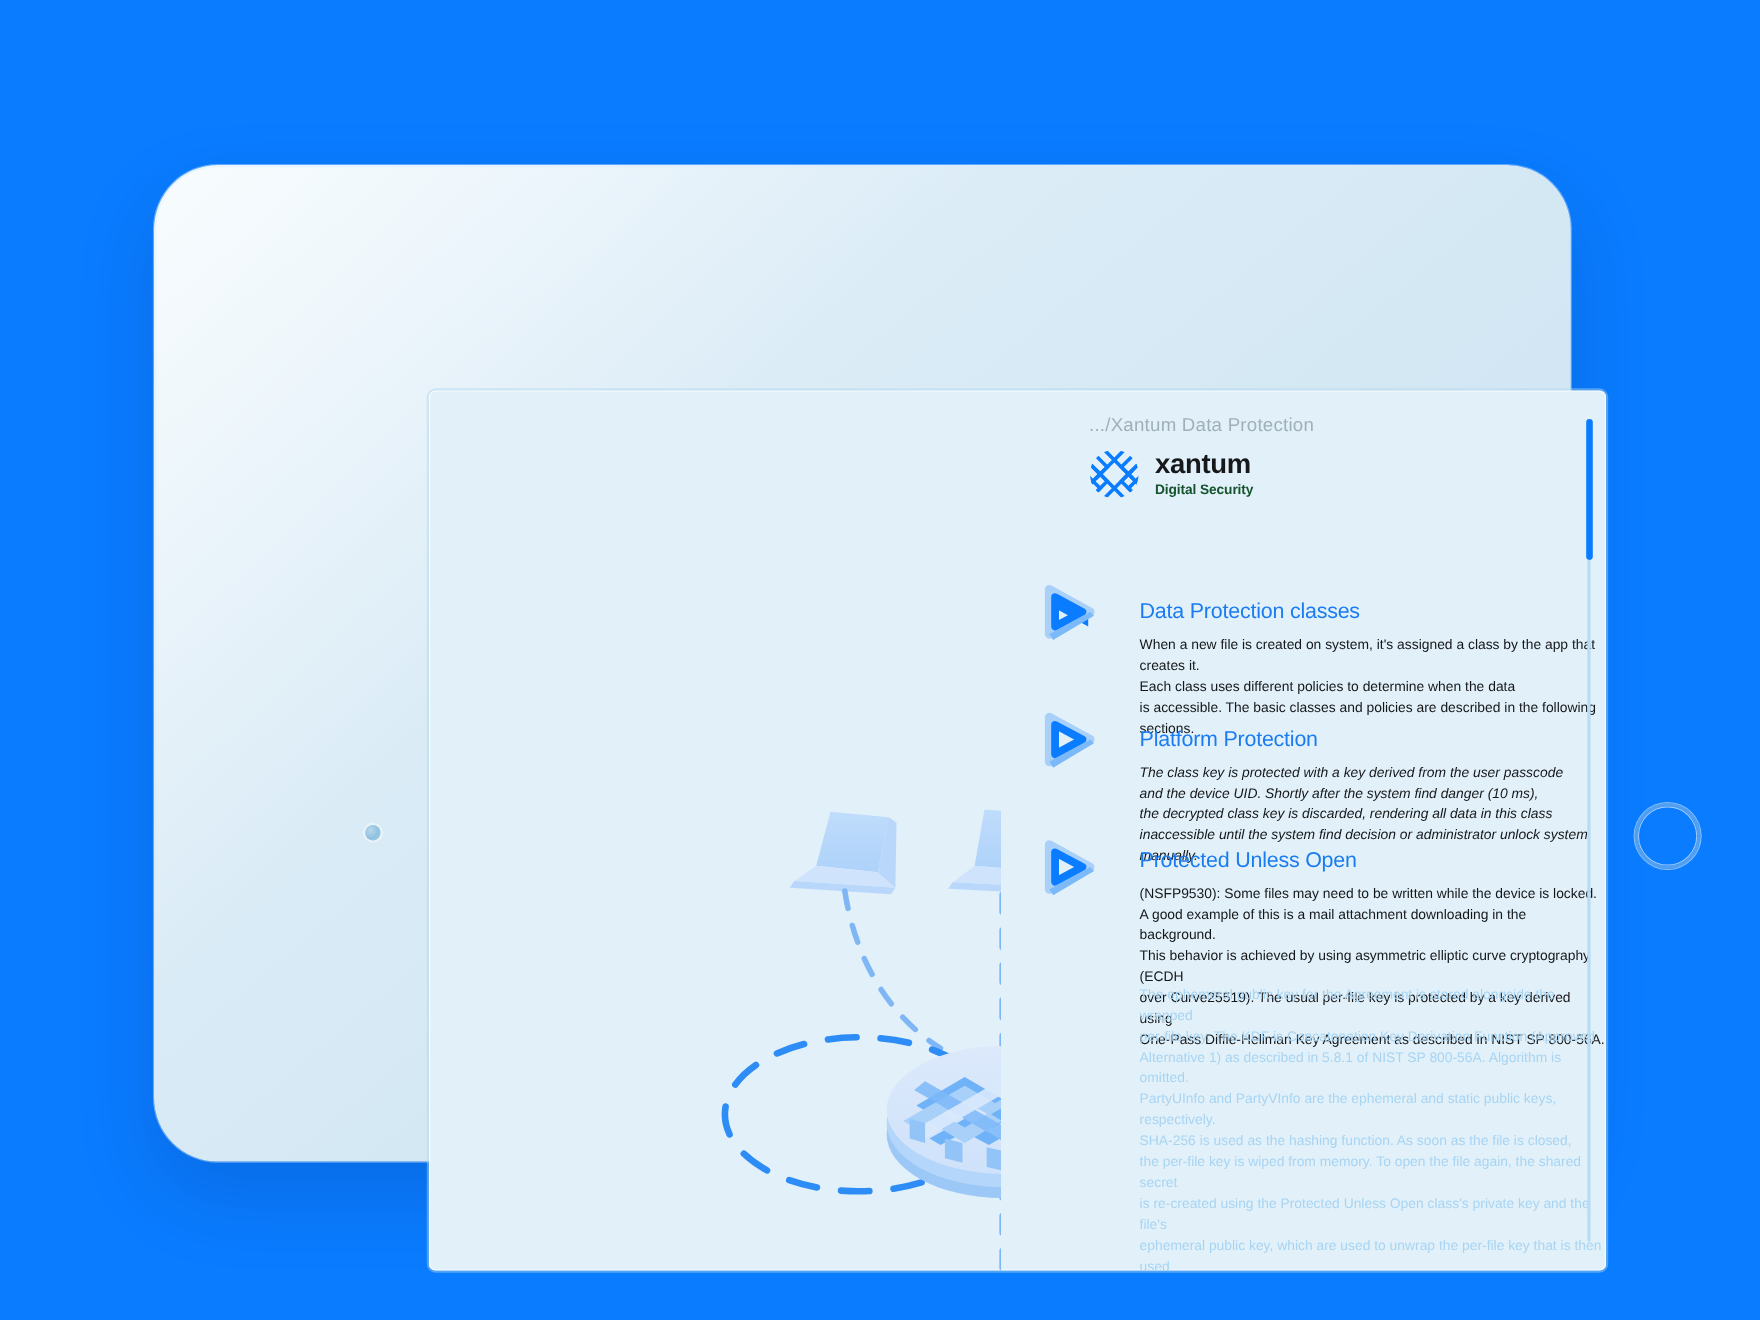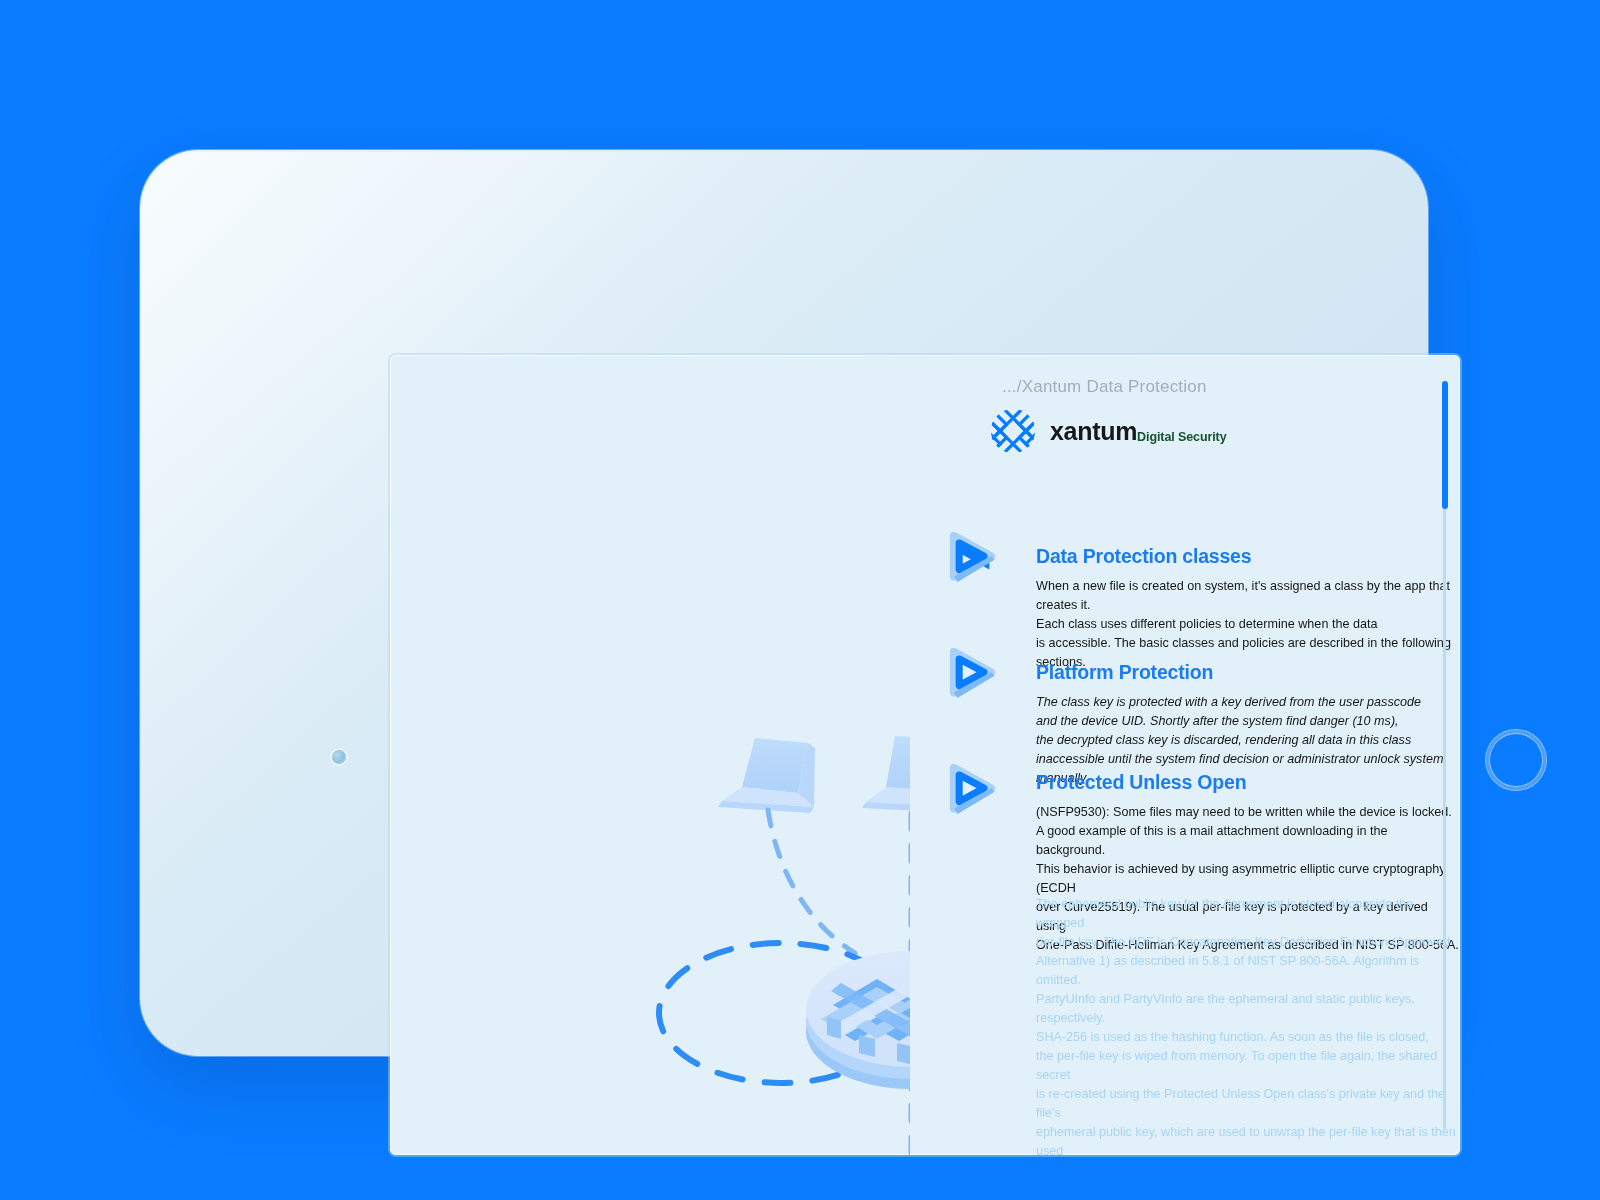--- a/index.html
+++ b/index.html
@@ -55,35 +55,35 @@
     overflow:hidden;
   }
 
   
   .illus{position:absolute;left:0;top:0;width:520px;height:800px;}
 
   
   .panel{position:absolute;left:560px;top:0;width:510px;height:800px;}
 
   .breadcrumb{
-    position:absolute;left:52px;top:22px;
+    position:absolute;left:40px;top:22px;
     font-size:17px;color:#9fb0bb;letter-spacing:.2px;white-space:nowrap;
   }
 
   .brand{position:absolute;left:40px;top:53px;display:flex;align-items:center;gap:14px;}
   .brand-mark{width:46px;height:46px;flex:0 0 46px;}
-  .brand-text{display:flex;flex-direction:row;line-height:1;align-items:flex-end;}
+  .brand-text{display:flex;flex-direction:column;line-height:1;}
   .brand-name{font-size:25px;font-weight:700;color:#16181b;letter-spacing:-.3px;}
   .brand-sub{font-size:12.5px;font-weight:700;color:#14532d;margin-top:4px;letter-spacing:-.1px;}
 
   .section{position:absolute;left:0;width:510px;}
   .sec-arrow{position:absolute;left:-5px;width:62px;height:62px;}
   .sec-head{
     position:absolute;left:86px;
-    font-size:19.5px;font-weight:700;color:#1a7cf0;letter-spacing:-.2px;white-space:nowrap;
+    font-size:19.5px;font-weight:400;color:#1a7cf0;letter-spacing:-.2px;white-space:nowrap;
   }
   .sec-body{
     position:absolute;left:86px;
     font-size:12.6px;line-height:19px;color:#14171a;
     white-space:pre-line;
   }
   .faded{
     position:absolute;left:86px;
     font-size:12.6px;line-height:19px;color:#a8d4f2;
     white-space:pre-line;

